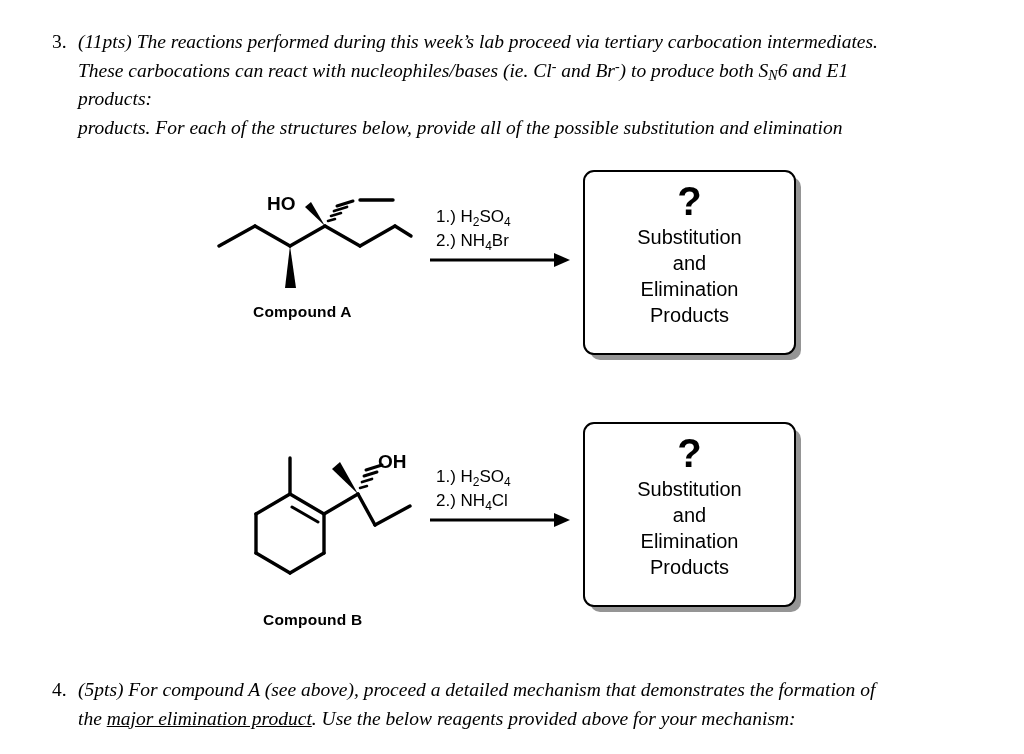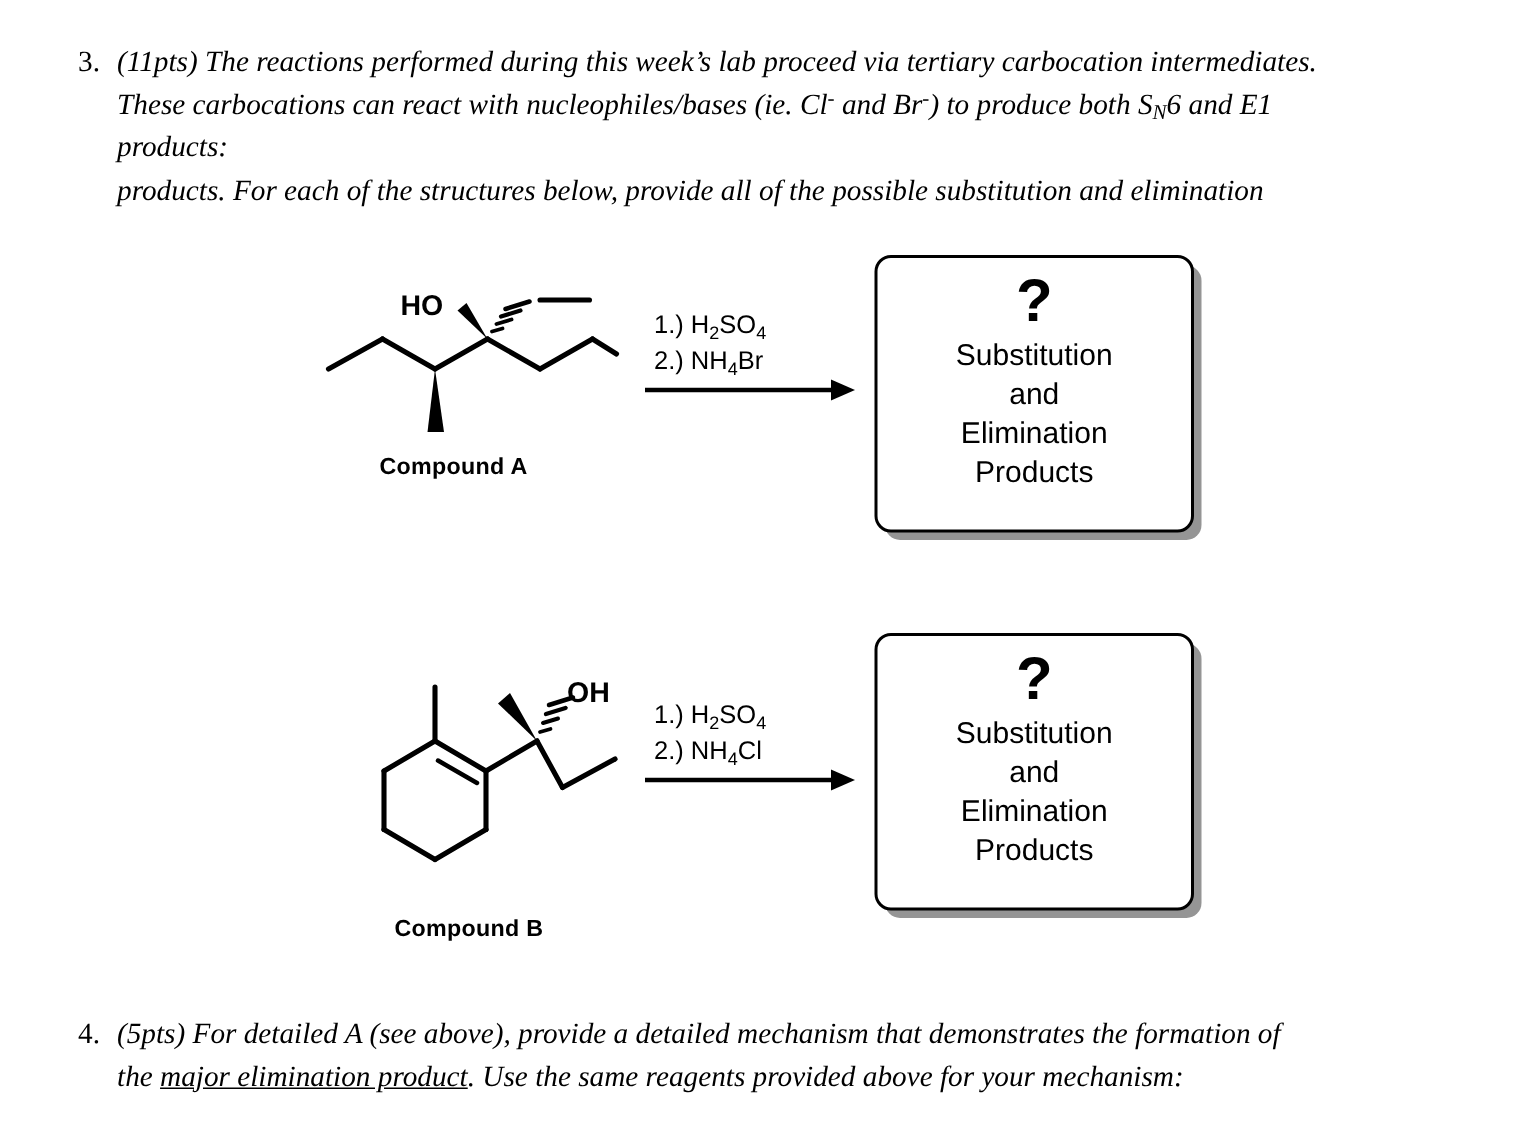--- a/index.html
+++ b/index.html
@@ -216,16 +216,16 @@
     <div class="box-line">Substitution</div>
     <div class="box-line">and</div>
     <div class="box-line">Elimination</div>
     <div class="box-line">Products</div>
   </div>
 </div>
 
 <div class="question" id="question-4">
   <div class="q-num">4.</div>
   <div class="q-body">
-    <p>(5pts) For detailed A (see above), provide a detailed mechanism that demonstrates the formation of</p>
-    <p><span>the </span><span class="u">major elimination product</span><span>.  Use the same reagents provided above for your mechanism:</span></p>
+    <p>(5pts) For compound A (see above), proceed a detailed mechanism that demonstrates the formation of</p>
+    <p><span>the </span><span class="u">major elimination product</span><span>.  Use the below reagents provided above for your mechanism:</span></p>
   </div>
 </div>
 
 </body></html>

